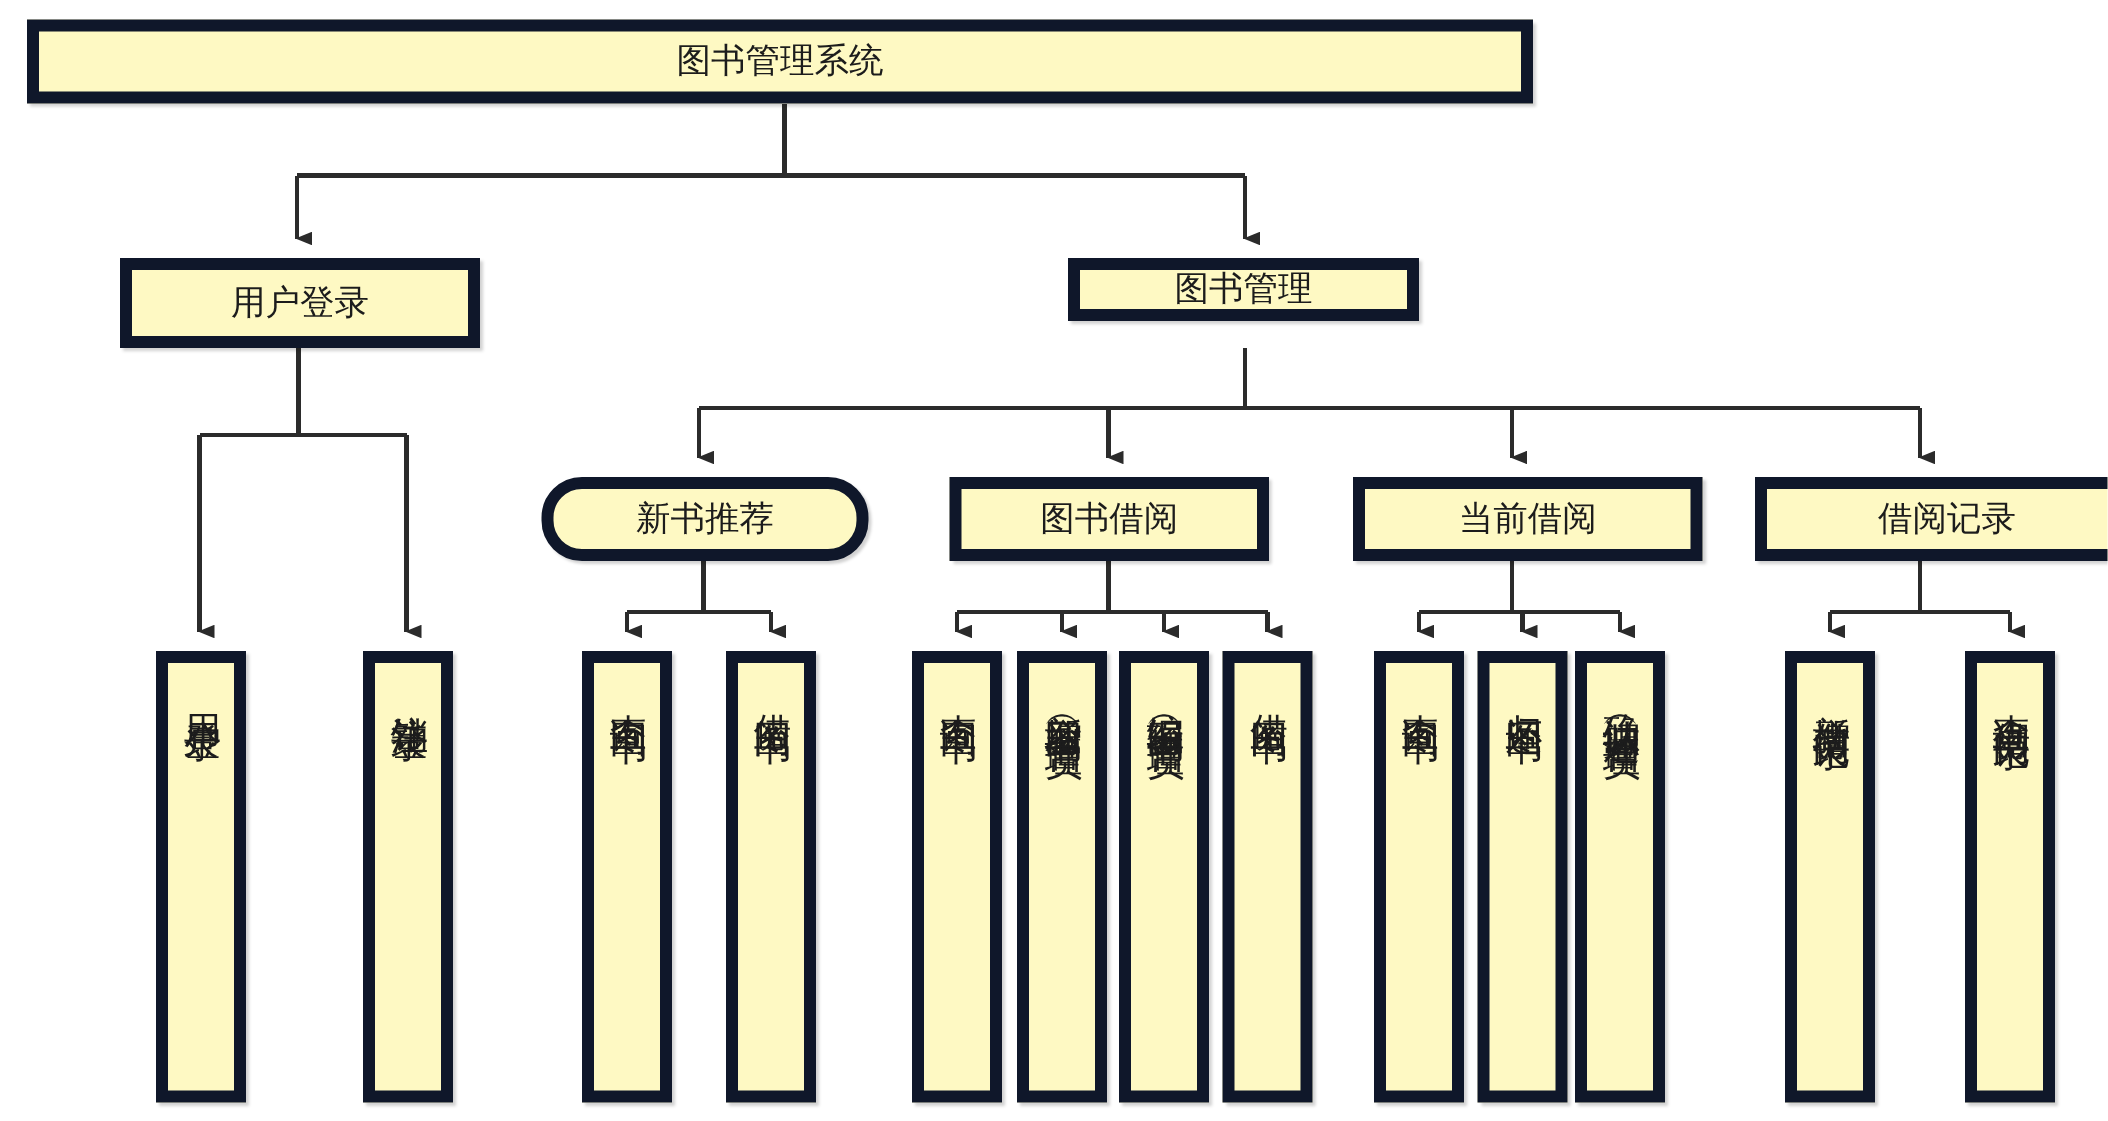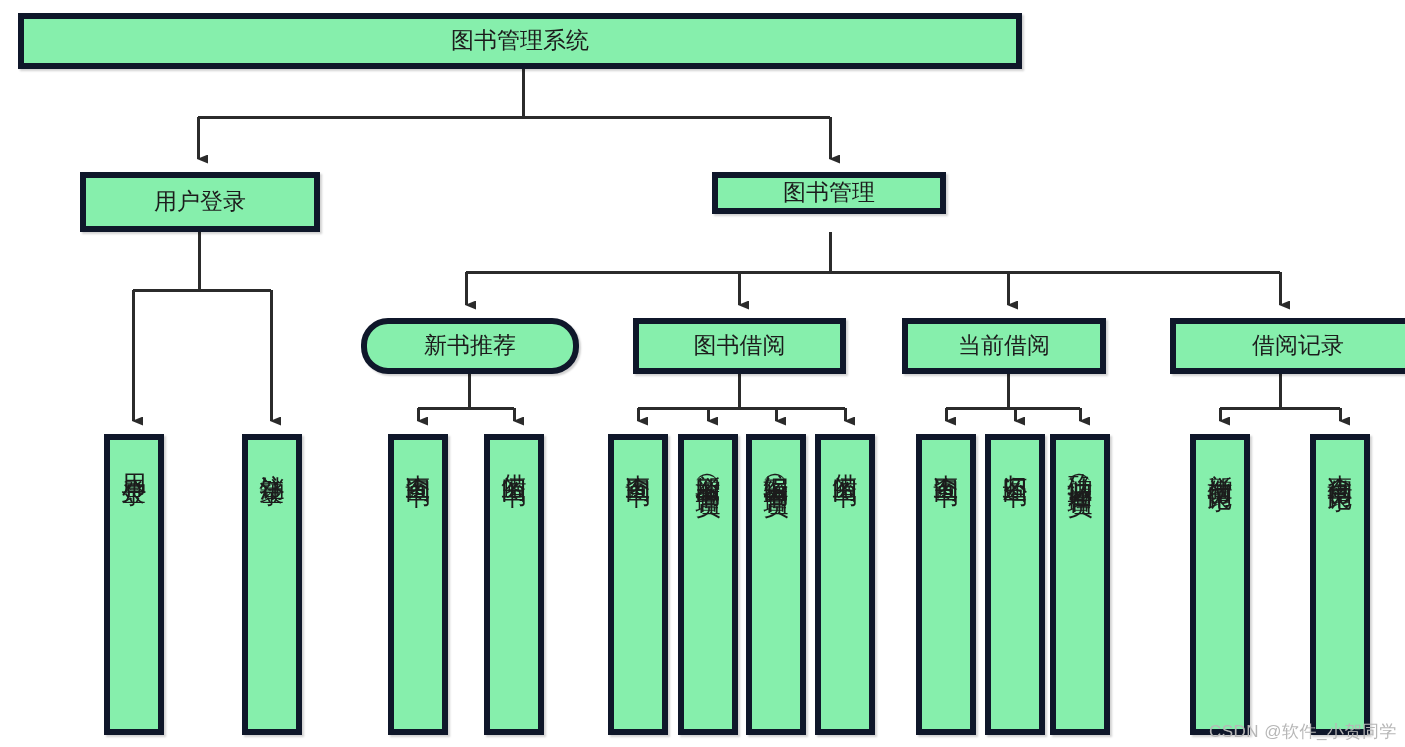--- a/index.html
+++ b/index.html
@@ -23,22 +23,22 @@
     position: absolute;
     left: 0;
     top: 0;
     width: 1405px;
     height: 747px;
     pointer-events: none;
   }
   .node {
     position: absolute;
     box-sizing: border-box;
-    background: #86efac;
-    border: 6px solid #0f172a;
+    background: #fef9c3;
+    border: 8px solid #0f172a;
     box-shadow: 2px 2px 2px rgba(0,0,0,0.18);
     display: flex;
     align-items: center;
     justify-content: center;
     color: #1c1c1c;
     z-index: 2;
   }
   .node-label {
     display: block;
     text-align: center;
@@ -131,21 +131,21 @@
       </div>
       <div class="node horizontal" style="left: 712px; top: 172px; width: 234px; height: 42px;">
         <span class="node-label">图书管理</span>
       </div>
       <div class="node horizontal" style="left: 361px; top: 318px; width: 218px; height: 56px; border-radius: 27px;">
         <span class="node-label">新书推荐</span>
       </div>
       <div class="node horizontal" style="left: 633px; top: 318px; width: 213px; height: 56px;">
         <span class="node-label">图书借阅</span>
       </div>
-      <div class="node horizontal" style="left: 902px; top: 318px; width: 204px; height: 56px;">
+      <div class="node horizontal" style="left: 902px; top: 318px; width: 233px; height: 56px;">
         <span class="node-label">当前借阅</span>
       </div>
       <div class="node horizontal" style="left: 1170px; top: 318px; width: 256px; height: 56px;">
         <span class="node-label">借阅记录</span>
       </div>
       <div class="node vertical" style="left: 104px; top: 434px; width: 60px; height: 301px;">
         <span class="node-label">用户登录</span>
       </div>
       <div class="node vertical" style="left: 242px; top: 434px; width: 60px; height: 301px;">
         <span class="node-label">注销登录</span>
@@ -178,14 +178,13 @@
         <span class="node-label">确认归还（管理员）</span>
       </div>
       <div class="node vertical" style="left: 1190px; top: 434px; width: 60px; height: 301px;">
         <span class="node-label">新增借阅记录</span>
       </div>
       <div class="node vertical" style="left: 1310px; top: 434px; width: 60px; height: 301px;">
         <span class="node-label">查询借阅记录</span>
       </div>
     </div>
 
-  <div id="watermark">CSDN @软件_小贺同学</div>
 </div>
 
 </body></html>

